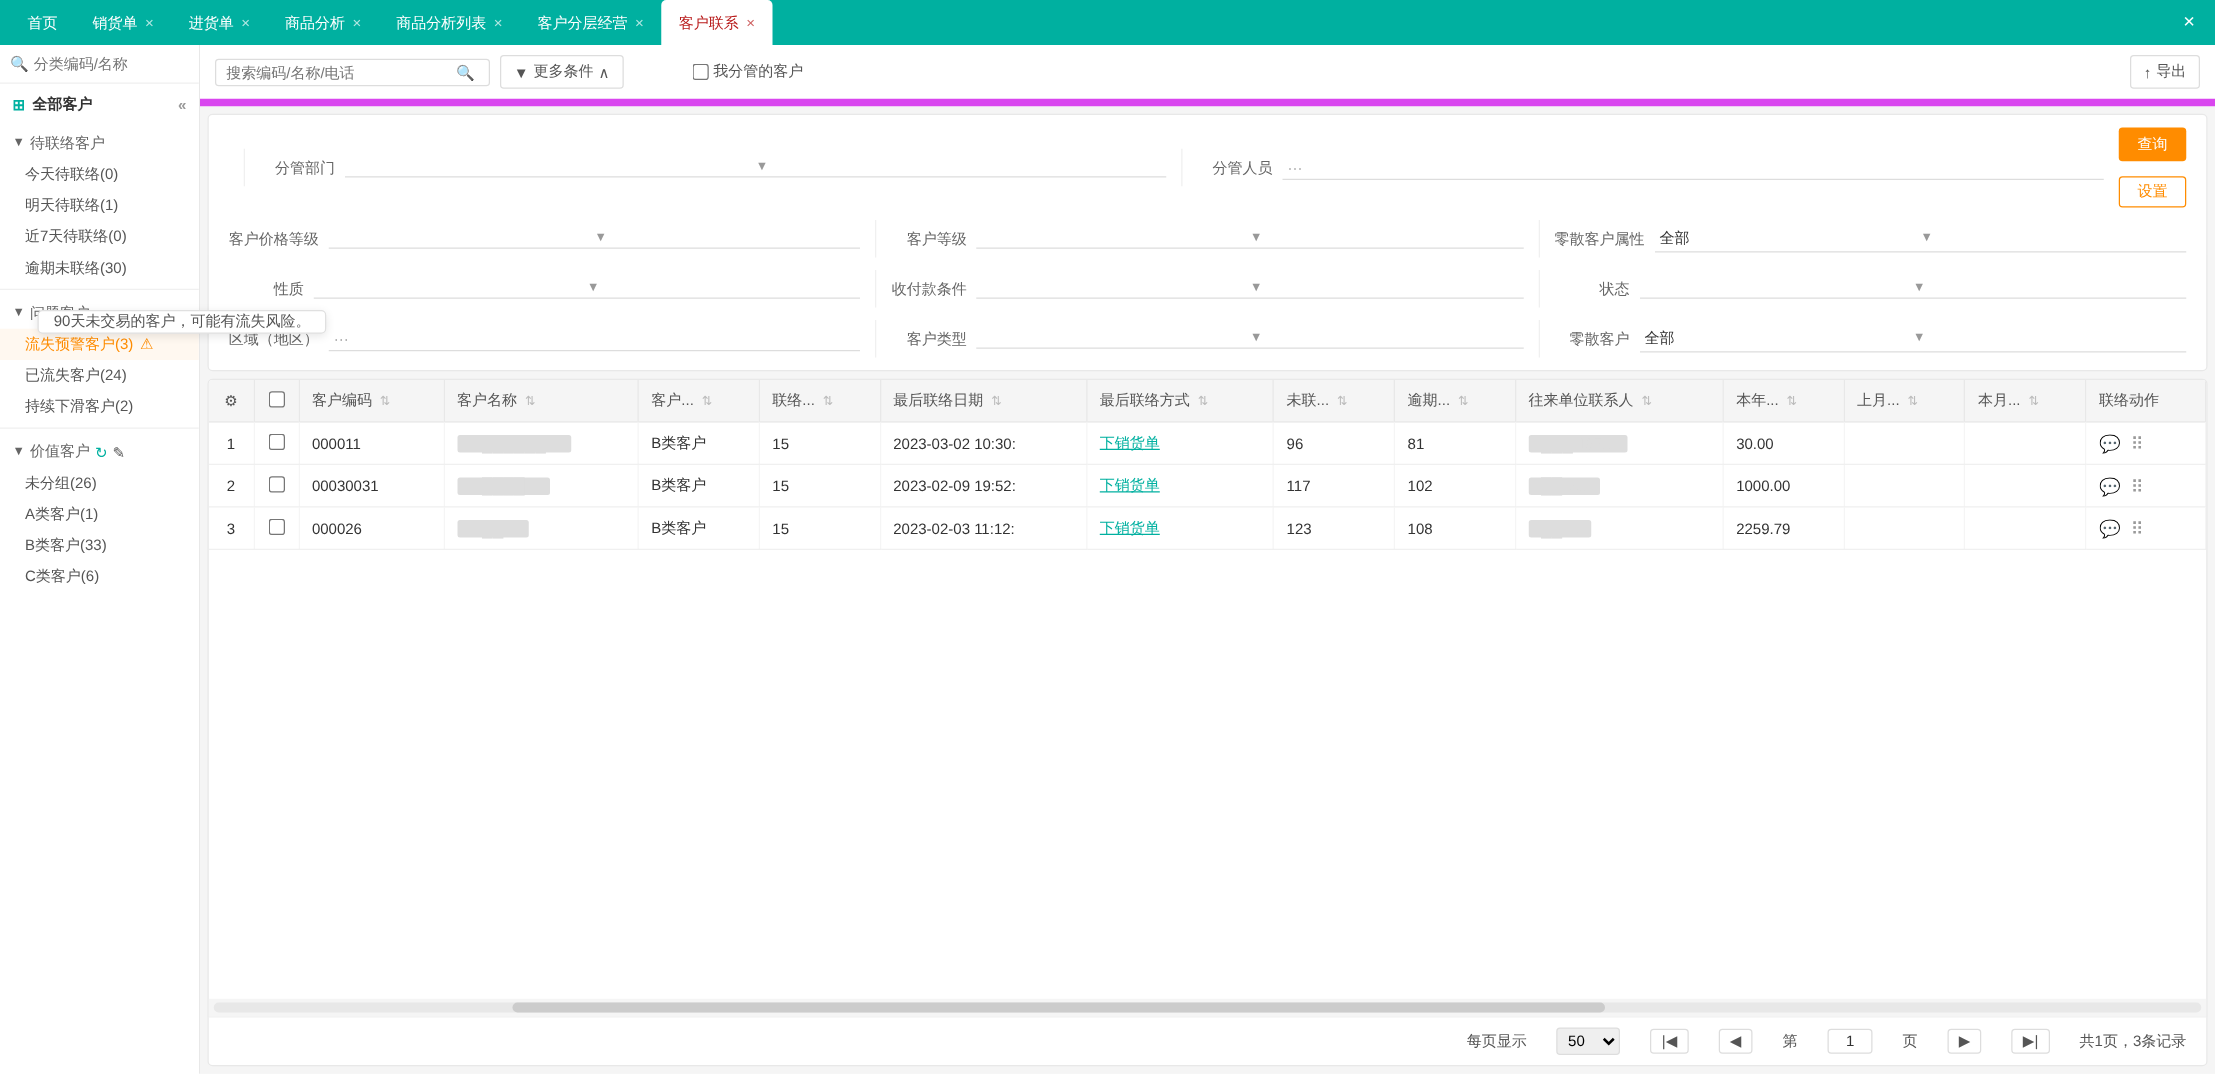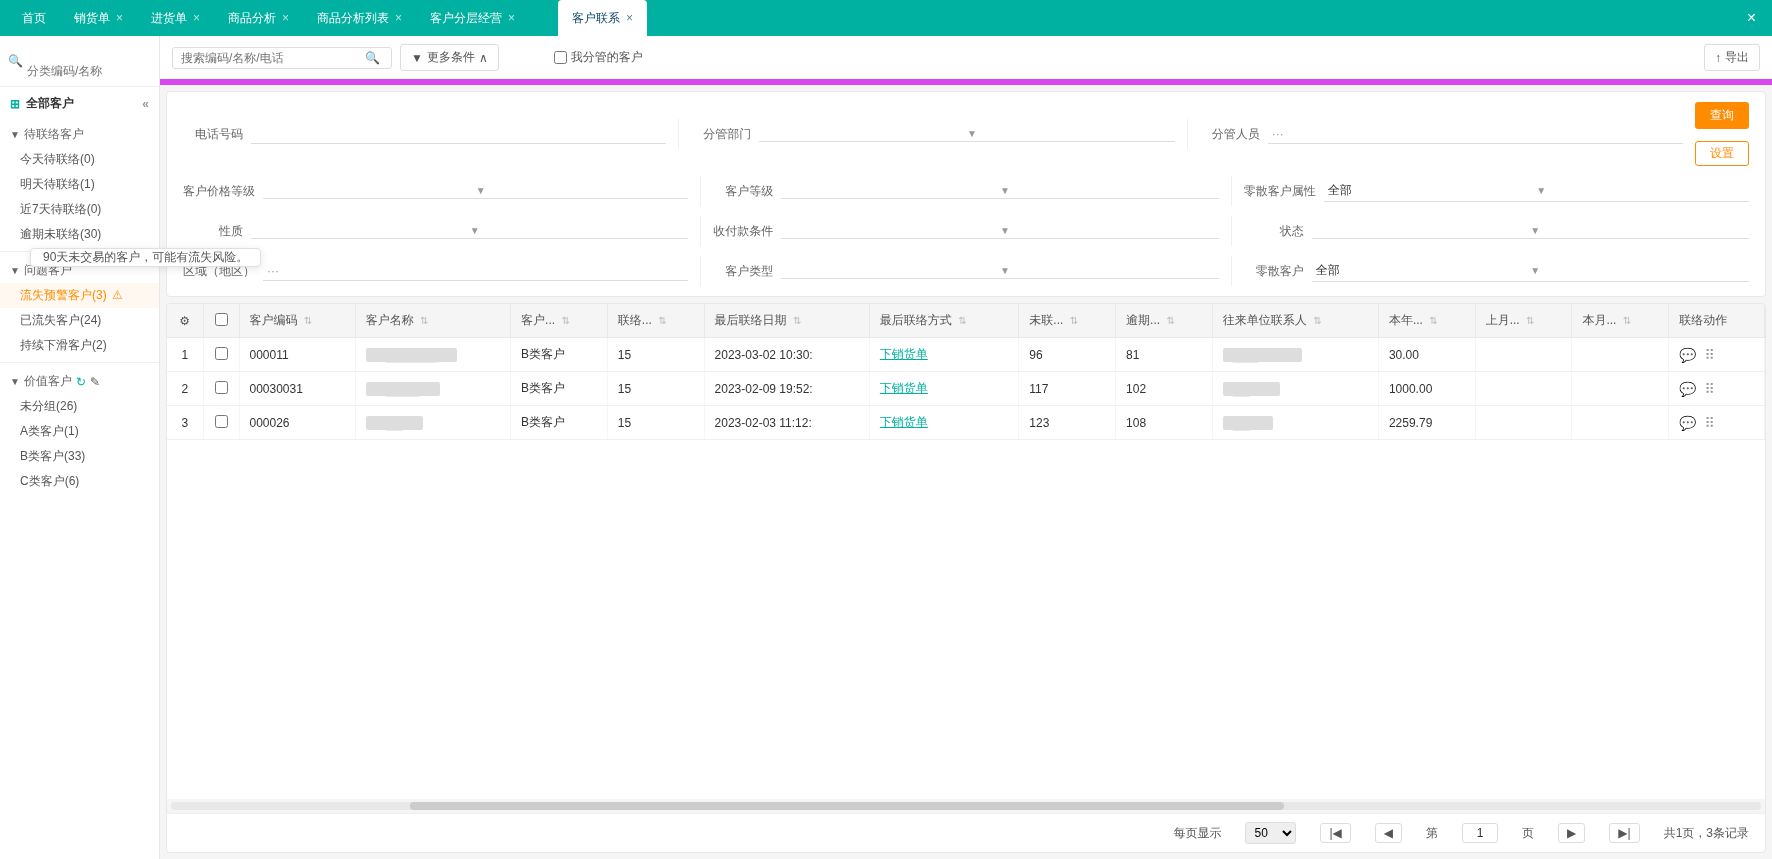--- a/index.html
+++ b/index.html
@@ -19,23 +19,22 @@
       padding: 0 14px;
       height: 36px;
       color: #fff;
       cursor: pointer;
       font-size: 13px;
       white-space: nowrap;
       gap: 6px;
     }
     .top-tab.active {
       background: #fff;
-      color: #0c4a6e;
+      color: #b91c1c;
       border-radius: 4px 4px 0 0;
-      margin-left: 29px;
     }
     .top-tab .tab-close {
       font-size: 12px;
       color: inherit;
       opacity: 0.7;
     }
     .top-tabbar-end {
       margin-left: auto;
       color: #fff;
       font-size: 16px;
@@ -64,21 +63,20 @@
       padding: 8px;
       border-bottom: 1px solid #f0f0f0;
       gap: 4px;
     }
     .sidebar-search input {
       flex: 1;
       border: none;
       outline: none;
       font-size: 12px;
       color: #666;
-      margin-top: 20px;
     }
     .sidebar-section-header {
       display: flex;
       align-items: center;
       padding: 8px 10px;
       font-weight: bold;
       color: #333;
       font-size: 13px;
       gap: 6px;
       cursor: pointer;
@@ -519,24 +517,20 @@
       </label>
       <button class="export-btn">
         <span>↑</span>
         <span>导出</span>
       </button>
     </div>
 
     <div class="filter-panel">
 
       <div class="filter-row">
-        <div class="filter-item">
-          <span class="filter-label">电话号码</span>
-          <input class="filter-input" type="text" style="min-width: 200px;">
-        </div>
         <div class="filter-divider"></div>
         <div class="filter-item">
           <span class="filter-label">分管部门</span>
           <div class="filter-select">
             <span></span>
             <span class="sel-arrow">▼</span>
           </div>
         </div>
         <div class="filter-divider"></div>
         <div class="filter-item">

